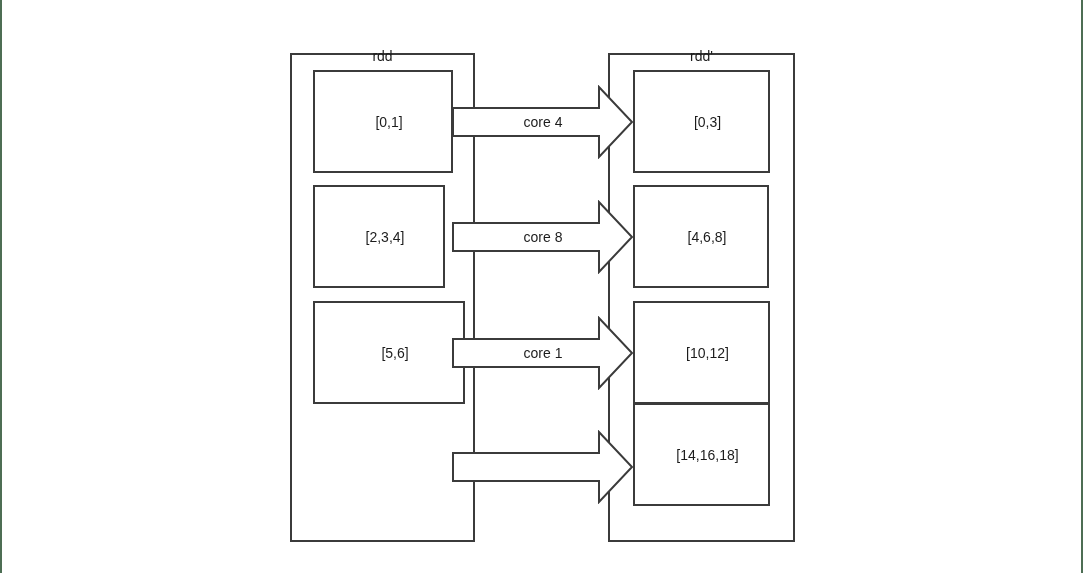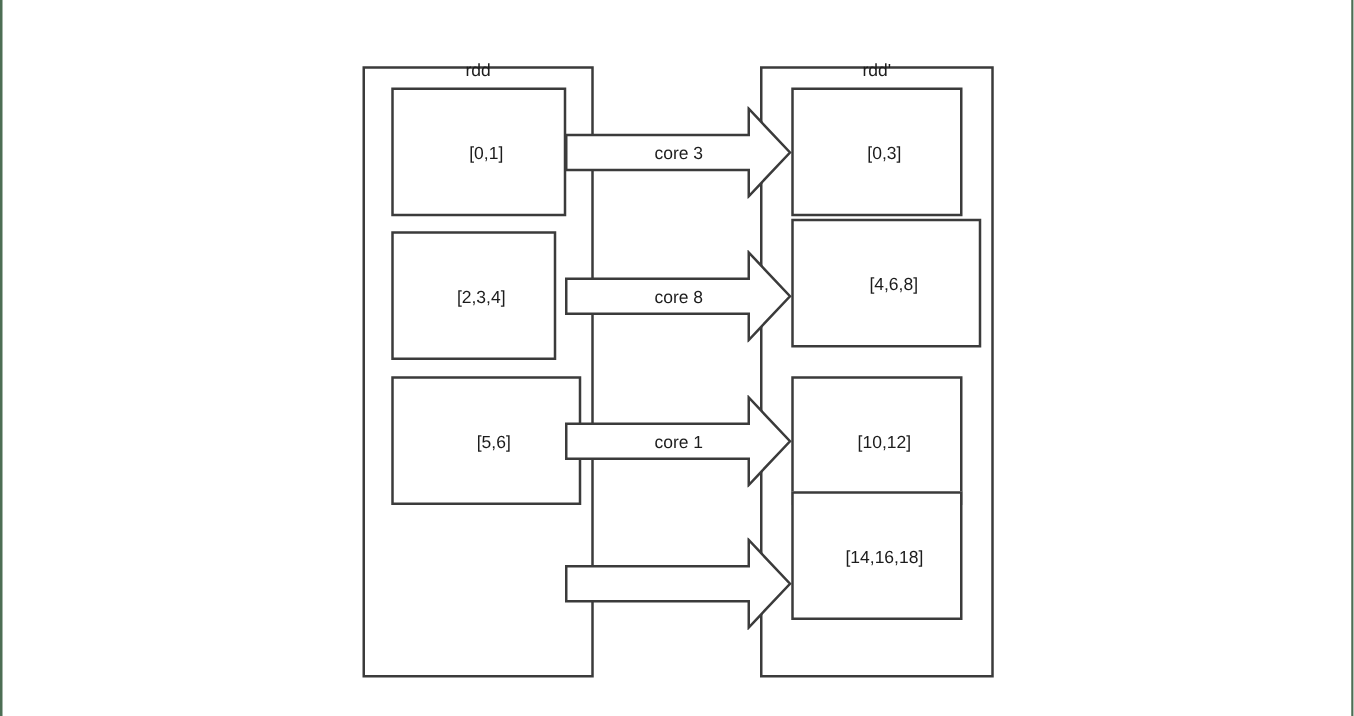--- a/index.html
+++ b/index.html
@@ -95,34 +95,34 @@
   <div class="container-label" style="left:608px; width:187px">rdd'</div>
 
   <div class="container-box" style="left:290px; width:185px"></div>
   <div class="container-box" style="left:608px; width:187px"></div>
 
   <div class="partition" style="left:313px; top:70px;  width:140px">[0,1]</div>
   <div class="partition" style="left:313px; top:185px; width:132px">[2,3,4]</div>
   <div class="partition" style="left:313px; top:301px; width:152px">[5,6]</div>
 
   <div class="partition" style="left:633px; top:70px;  width:137px">[0,3]</div>
-  <div class="partition" style="left:633px; top:175px; width:152px">[4,6,8]</div>
+  <div class="partition" style="left:633px; top:185px; width:136px">[4,6,8]</div>
   <div class="partition" style="left:633px; top:301px; width:137px">[10,12]</div>
-  <div class="partition" style="left:633px; top:393px; width:137px">[14,16,18]</div>
+  <div class="partition" style="left:633px; top:403px; width:137px">[14,16,18]</div>
 
   <svg class="arrow" style="top:85px" viewBox="0 0 182 74">
     <polygon class="arrow-shape" points="1,23 147,23 147,2 180,37 147,72 147,51 1,51"></polygon>
   </svg>
   <svg class="arrow" style="top:200px" viewBox="0 0 182 74">
     <polygon class="arrow-shape" points="1,23 147,23 147,2 180,37 147,72 147,51 1,51"></polygon>
   </svg>
   <svg class="arrow" style="top:316px" viewBox="0 0 182 74">
     <polygon class="arrow-shape" points="1,23 147,23 147,2 180,37 147,72 147,51 1,51"></polygon>
   </svg>
   <svg class="arrow" style="top:430px" viewBox="0 0 182 74">
     <polygon class="arrow-shape" points="1,23 147,23 147,2 180,37 147,72 147,51 1,51"></polygon>
   </svg>
 
-  <div class="arrow-label" style="top:113px">core 3</div>
+  <div class="arrow-label" style="top:113px">core 4</div>
   <div class="arrow-label" style="top:228px">core 8</div>
   <div class="arrow-label" style="top:344px">core 1</div>
 
 </div>
 
 </body></html>

